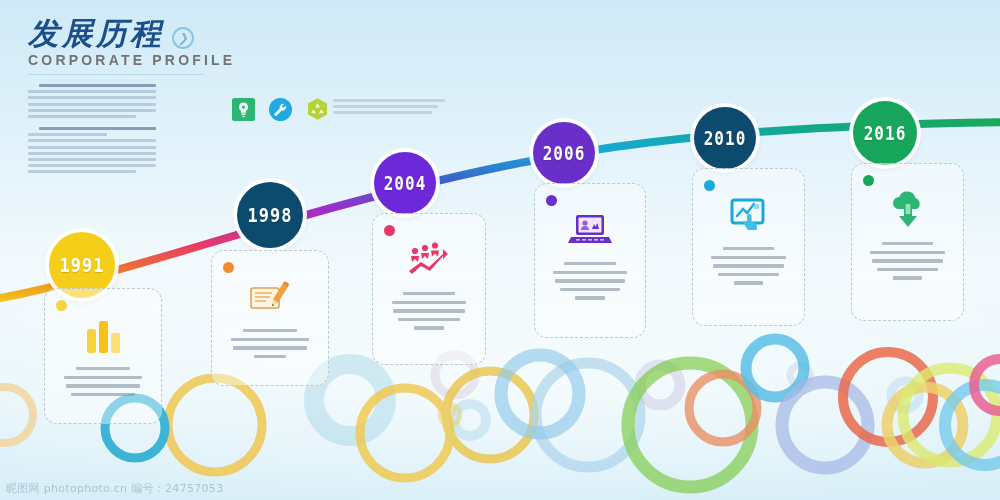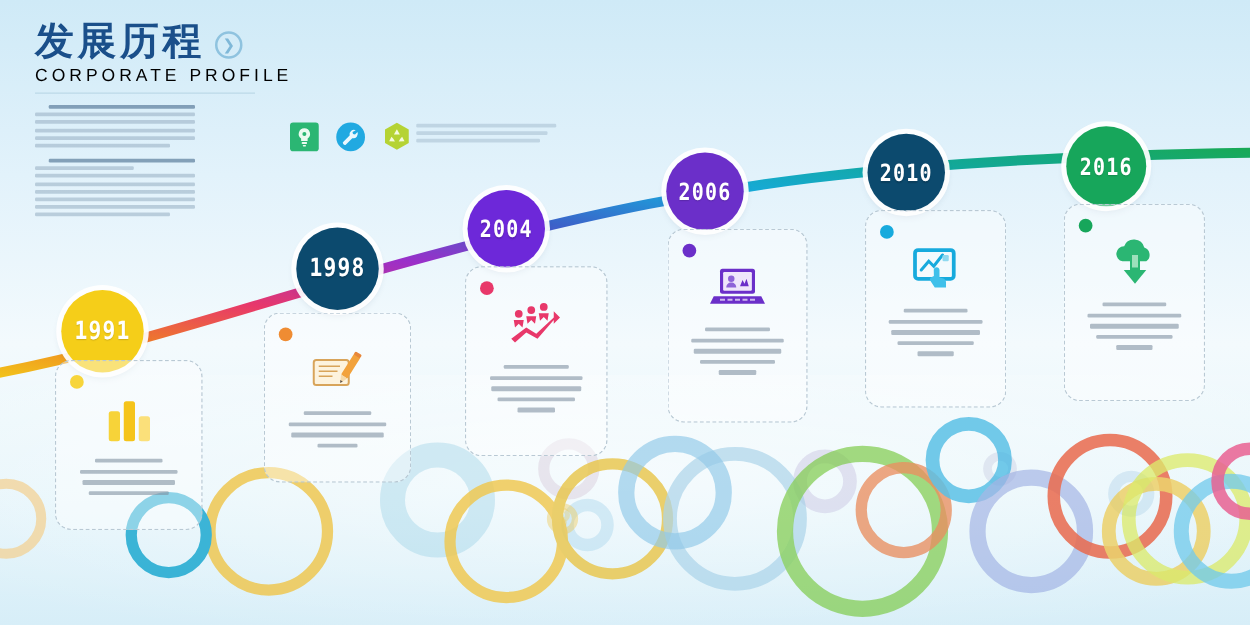--- a/index.html
+++ b/index.html
@@ -9,34 +9,34 @@
     background:linear-gradient(180deg,#cfeaf7 0%,#e2f2fb 28%,#f3fafd 55%,#e8f6fb 78%,#d7eef8 100%);
     position:relative;
   }
   #stage { position:absolute; inset:0; }
 
   
   .bg-rings { position:absolute; inset:0; pointer-events:none; }
 
   
   .header { position:absolute; left:28px; top:18px; width:260px; }
-  .title-row { display:flex; align-items:center; gap:8px; }
+  .title-row { display:flex; align-items:flex-end; gap:8px;font-style:italic; }
   .title {
     font-size:31px; font-weight:bold; color:#1a4f8a;
     letter-spacing:3px; line-height:1;
     font-family:"DejaVu Sans","Liberation Sans",sans-serif;
   }
   .title-arrow {
     width:22px; height:22px; border:2px solid #8fc3df; border-radius:50%;
     display:flex; align-items:center; justify-content:center;
     color:#7fb8d8; font-size:12px; line-height:1; margin-top:4px;
   }
   .subtitle {
-    margin-top:3px; font-size:14px; font-weight:normal; letter-spacing:3.2px;
-    color:#000000;
+    margin-top:3px; font-size:14px; font-weight:bold; letter-spacing:3.2px;
+    color:#737373;
   }
   .divider { margin-top:6px; width:176px; height:1px; background:#bcd9e8; }
 
   
   .para { margin-top:9px; width:128px; }
   .para .ln {
     height:3px; margin-bottom:3.2px; border-radius:1px;
     background:#9fb6c9; opacity:.62; filter:blur(.45px);
   }
   .para .ln.indent { margin-left:11px; }
@@ -392,14 +392,15 @@
             <div class="ln l2"></div>
           <div class="ln l3"></div>
             <div class="ln l4"></div>
             <div class="ln l5"></div>
         </div>
       </div>
     </div>
 
   </div>
 
+  <div class="watermark">昵图网 photophoto.cn 编号：24757053</div>
 
 </div>
 
 </body></html>

